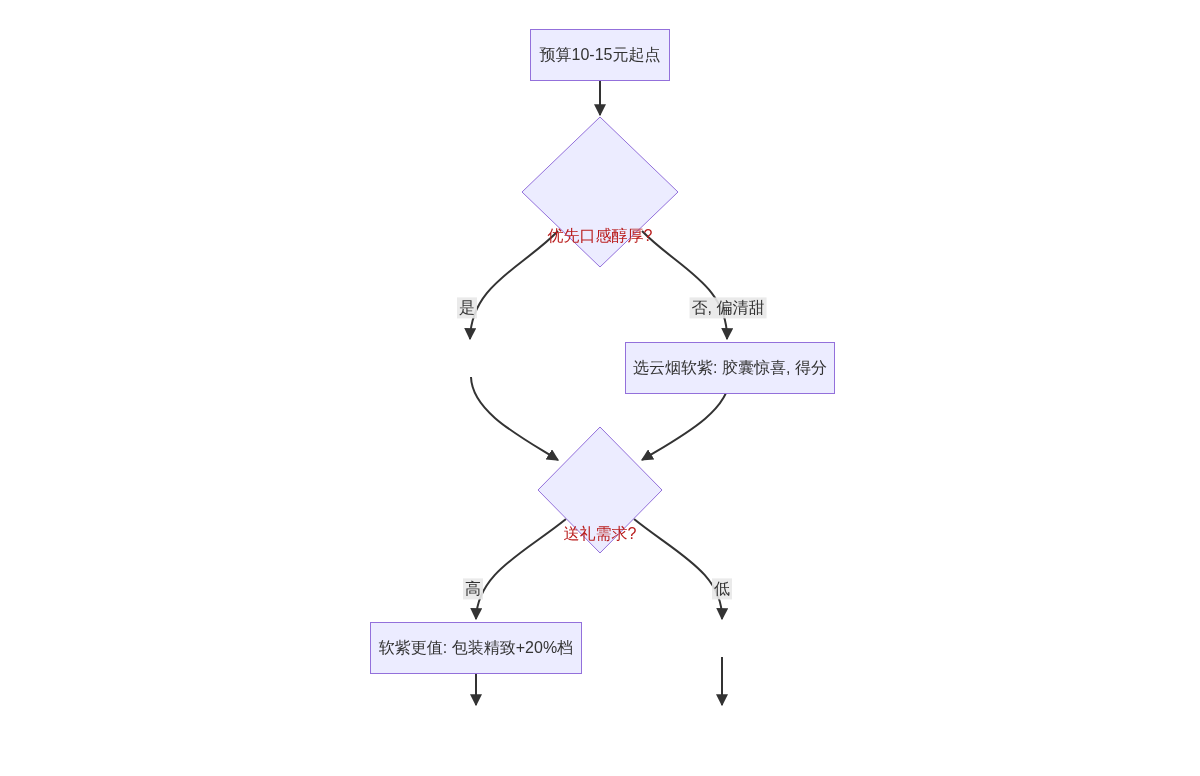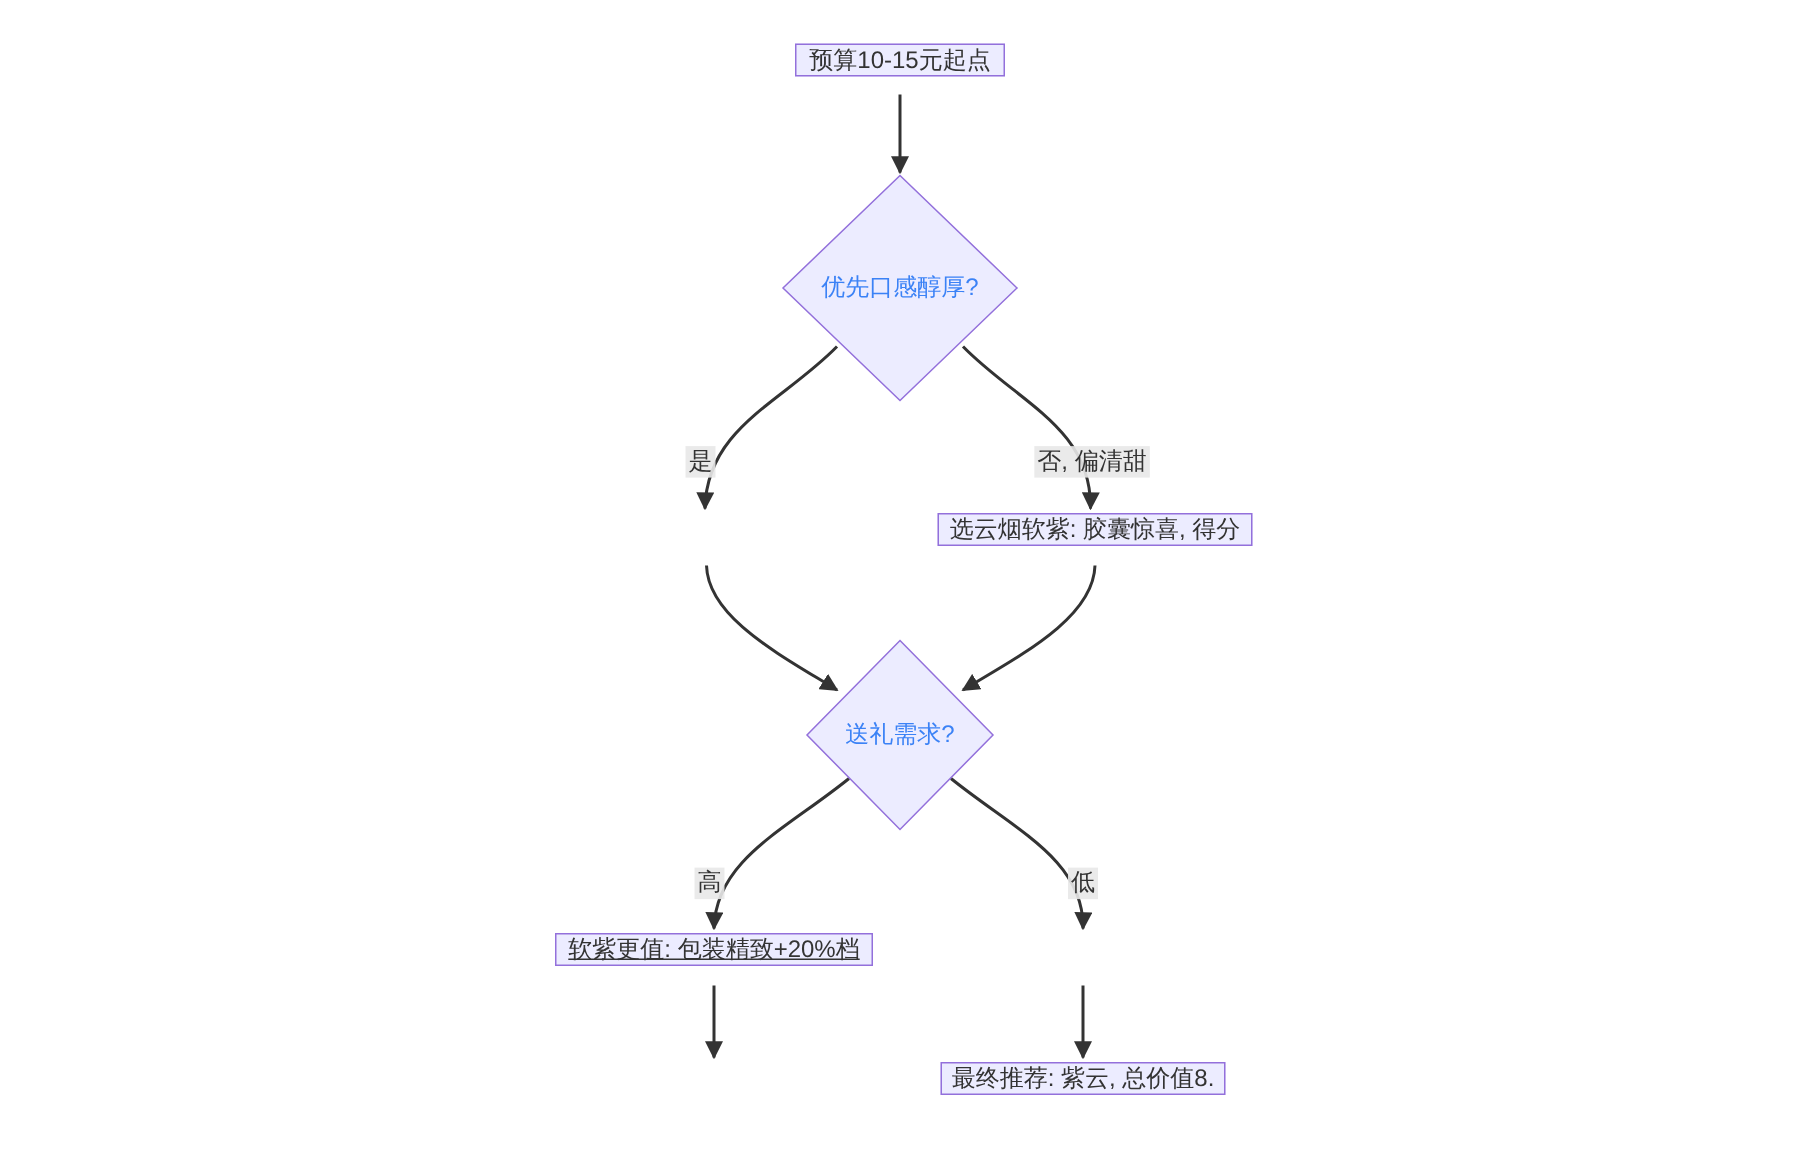--- a/index.html
+++ b/index.html
@@ -24,36 +24,37 @@
     stroke-width: 2px;
   }
   .diamond {
     fill: #ECECFF;
     stroke: #9370DB;
     stroke-width: 1px;
   }
   .node {
     position: absolute;
     box-sizing: border-box;
-    height: 22px;
+    height: 52px;
     background: #ECECFF;
     border: 1px solid #9370DB;
     color: #333333;
     font-size: 16px;
     display: flex;
     align-items: center;
     justify-content: center;
     white-space: nowrap;
   }
   .diamond-label {
     position: absolute;
     transform: translate(-50%, -50%);
-    color: #3b82f6;
+    color: #b91c1c;
     font-size: 16px;
     white-space: nowrap;
+    margin-top: 44px;
   }
   .edge-label {
     position: absolute;
     transform: translate(-50%, -50%);
     background: rgba(232,232,232,0.9);
     color: #333333;
     font-size: 16px;
     line-height: 1.2;
     padding: 1px 2px;
     white-space: nowrap;
@@ -95,19 +96,18 @@
 
 
   <div class="node" style="left:625px; top:342px; width:210px;">选云烟软紫: 胶囊惊喜, 得分</div>
 
   <div class="diamond-label" style="left:600px; top:490px;text-align:right;">送礼需求?</div>
 
   <div class="edge-label" style="left:473px; top:589px;">高</div>
 
   <div class="edge-label" style="left:722px; top:589px;">低</div>
 
-  <div class="node" style="left:370px; top:622px; width:212px;text-decoration:underline;">软紫更值: 包装精致+20%档</div>
+  <div class="node" style="left:370px; top:622px; width:212px;">软紫更值: 包装精致+20%档</div>
 
 
 
-  <div class="node" style="left:627px; top:708px; width:190px;">最终推荐: 紫云, 总价值8.</div>
 
 </div>
 
 </body></html>

